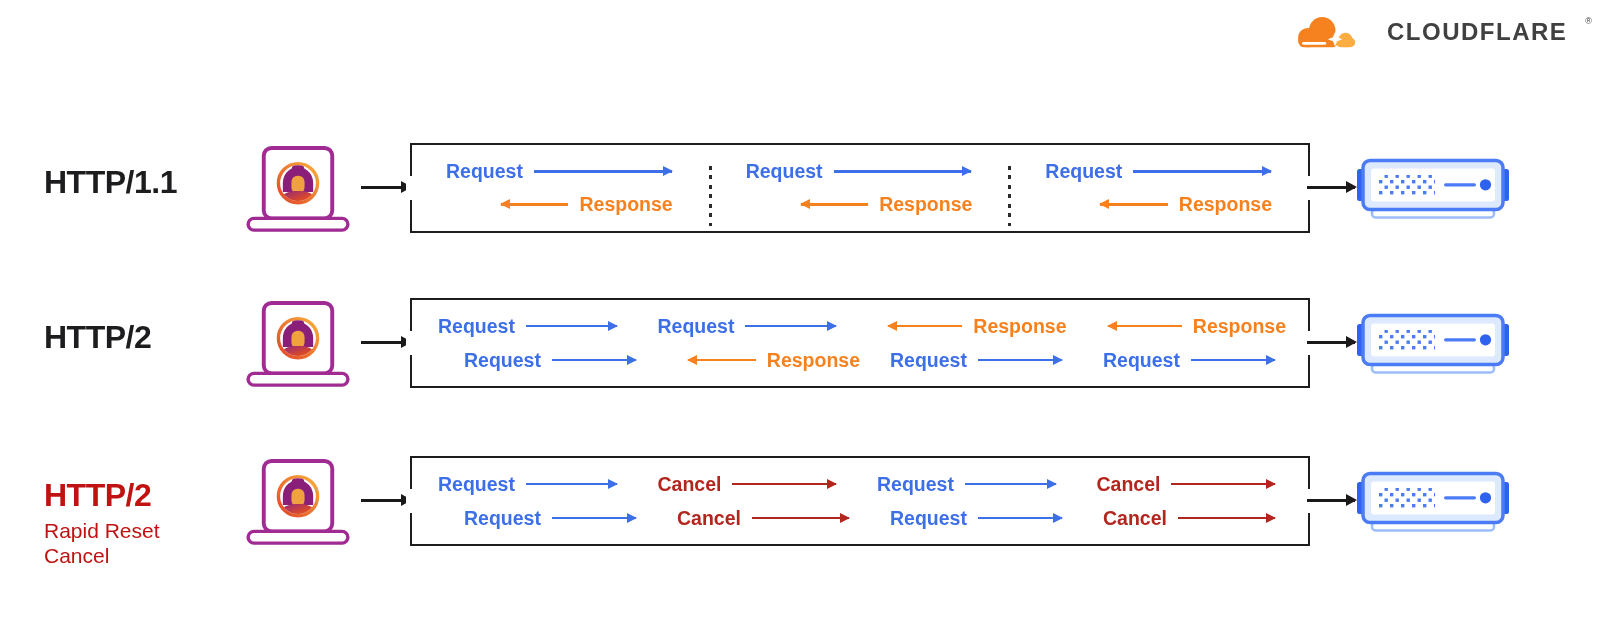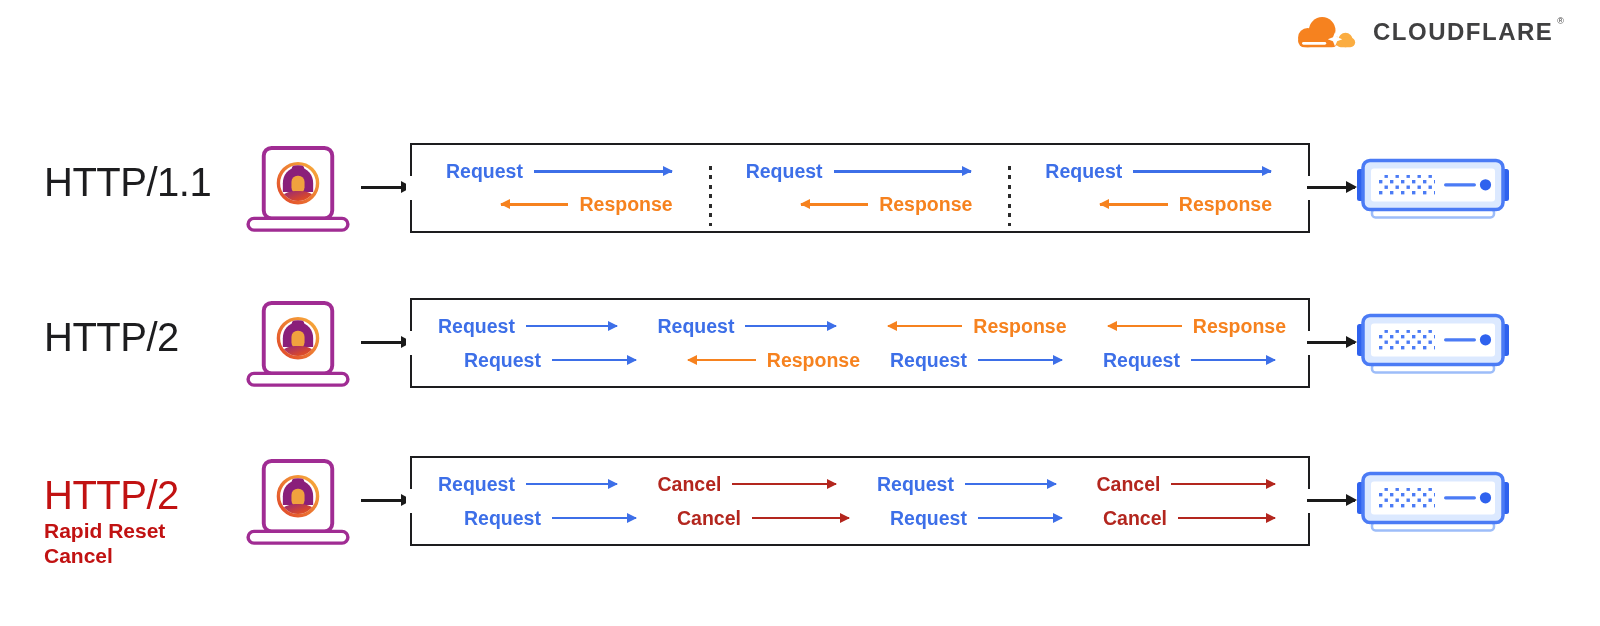--- a/index.html
+++ b/index.html
@@ -1,28 +1,28 @@
 <!DOCTYPE html>
 <html><head>
 <meta charset="utf-8">
 <style>
   html,body{margin:0;padding:0;background:#fff;}
   .canvas{position:relative;width:1600px;height:626px;background:#fff;overflow:hidden;
           font-family:"Liberation Sans",sans-serif;}
 
   
-  .logo{position:absolute;left:1290px;top:8px;display:flex;align-items:center;gap:9px;}
+  .logo{position:absolute;left:1290px;top:8px;display:flex;align-items:center;gap:23px;}
   .logo-text{font-size:24px;font-weight:700;color:#404041;letter-spacing:1.5px;}
   .logo-tm{font-size:9px;color:#404041;align-self:flex-start;margin:8px 0 0 -5px;}
 
   
   .row{position:absolute;left:0;width:1600px;height:90px;}
   .row-label-block{position:absolute;left:44px;top:16px;}
-  .row-label{font-size:40px;font-weight:400;line-height:46px;letter-spacing:-0.5px;color:#1d1d1f;}
-  .row-sublabel{font-size:21px;font-weight:700;line-height:25px;}
+  .row-label{font-size:32px;font-weight:700;line-height:46px;letter-spacing:-0.5px;color:#1d1d1f;}
+  .row-sublabel{font-size:21px;font-weight:400;line-height:25px;}
   .row-sublabel:first-of-type{margin-top:10px;}
 
   .laptop{position:absolute;left:245px;top:2px;}
   .server{position:absolute;left:1357px;top:15px;}
 
   .connector{position:absolute;top:43px;height:2.6px;background:#1a1a1a;}
   .c1{left:361px;width:49px;}
   .c2{left:1307px;width:48px;}
   .connector::after{content:"";position:absolute;right:-2px;top:50%;transform:translateY(-50%);
     width:0;height:0;border-left:11px solid #1a1a1a;border-top:6.5px solid transparent;border-bottom:6.5px solid transparent;}

